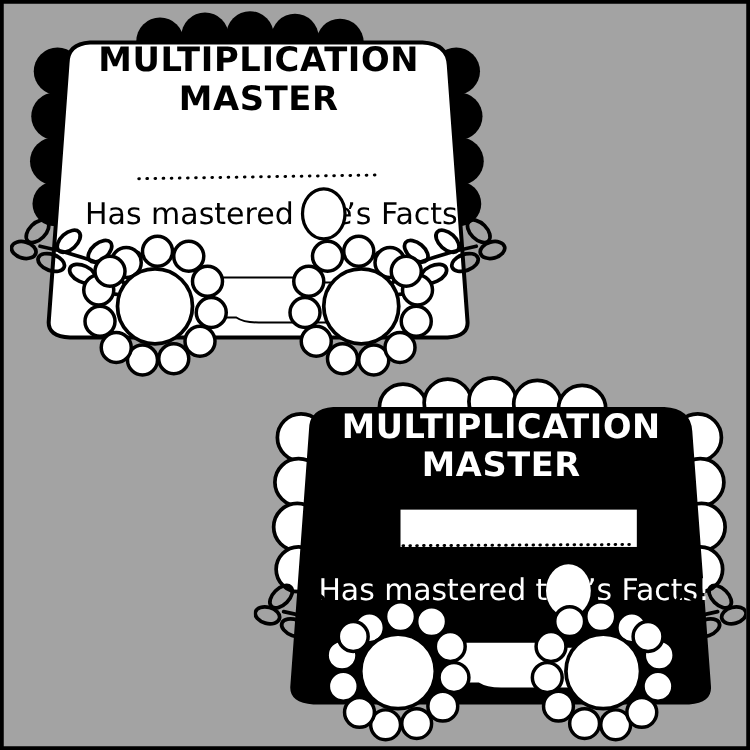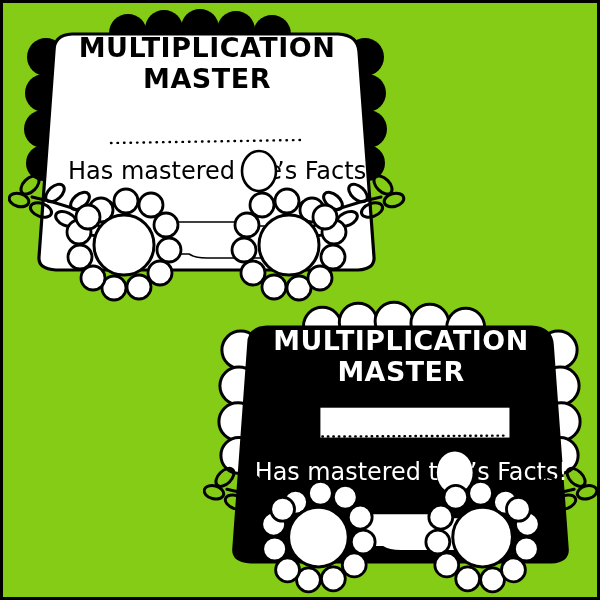--- a/index.html
+++ b/index.html
@@ -9,21 +9,21 @@
     background: #ffffff;
   }
   body {
     font-family: "Liberation Sans", sans-serif;
   }
 
   #page {
     position: relative;
     width: 600px;
     height: 600px;
-    background: #84cc16;
+    background: #a3a3a3;
     box-sizing: border-box;
     border: 3px solid #000000;
     overflow: hidden;
   }
 
   .card-svg {
     position: absolute;
     display: block;
   }
 

